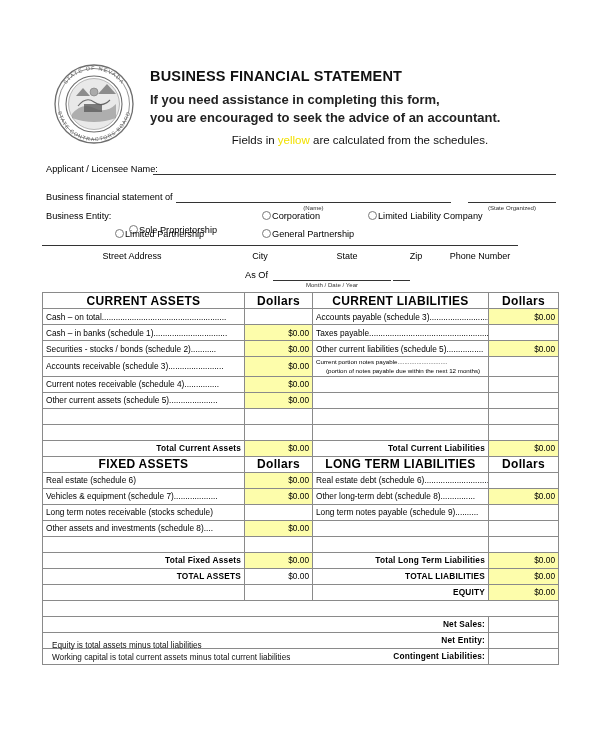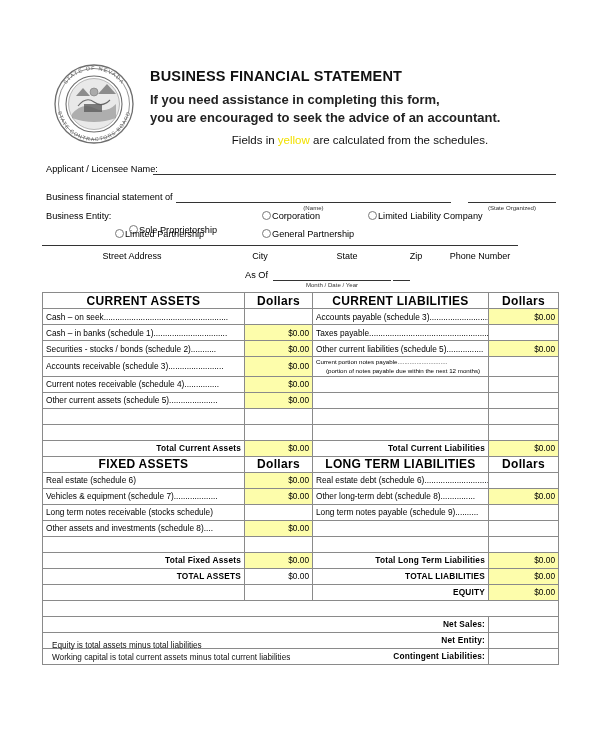--- a/index.html
+++ b/index.html
@@ -278,21 +278,21 @@
     <tbody>
 
       <tr>
         <td class="sec-head">CURRENT ASSETS</td>
         <td class="sec-head">Dollars</td>
         <td class="sec-head">CURRENT LIABILITIES</td>
         <td class="sec-head">Dollars</td>
       </tr>
 
       <tr>
-        <td>Cash – on seek......................................................</td>
+        <td>Cash – on total......................................................</td>
         <td class="money"></td>
         <td>Accounts payable (schedule 3)............................</td>
         <td class="money yel">$0.00</td>
       </tr>
 
       <tr>
         <td>Cash – in banks (schedule 1)................................</td>
         <td class="money yel">$0.00</td>
         <td>Taxes payable.........................................................</td>
         <td class="money"></td>

